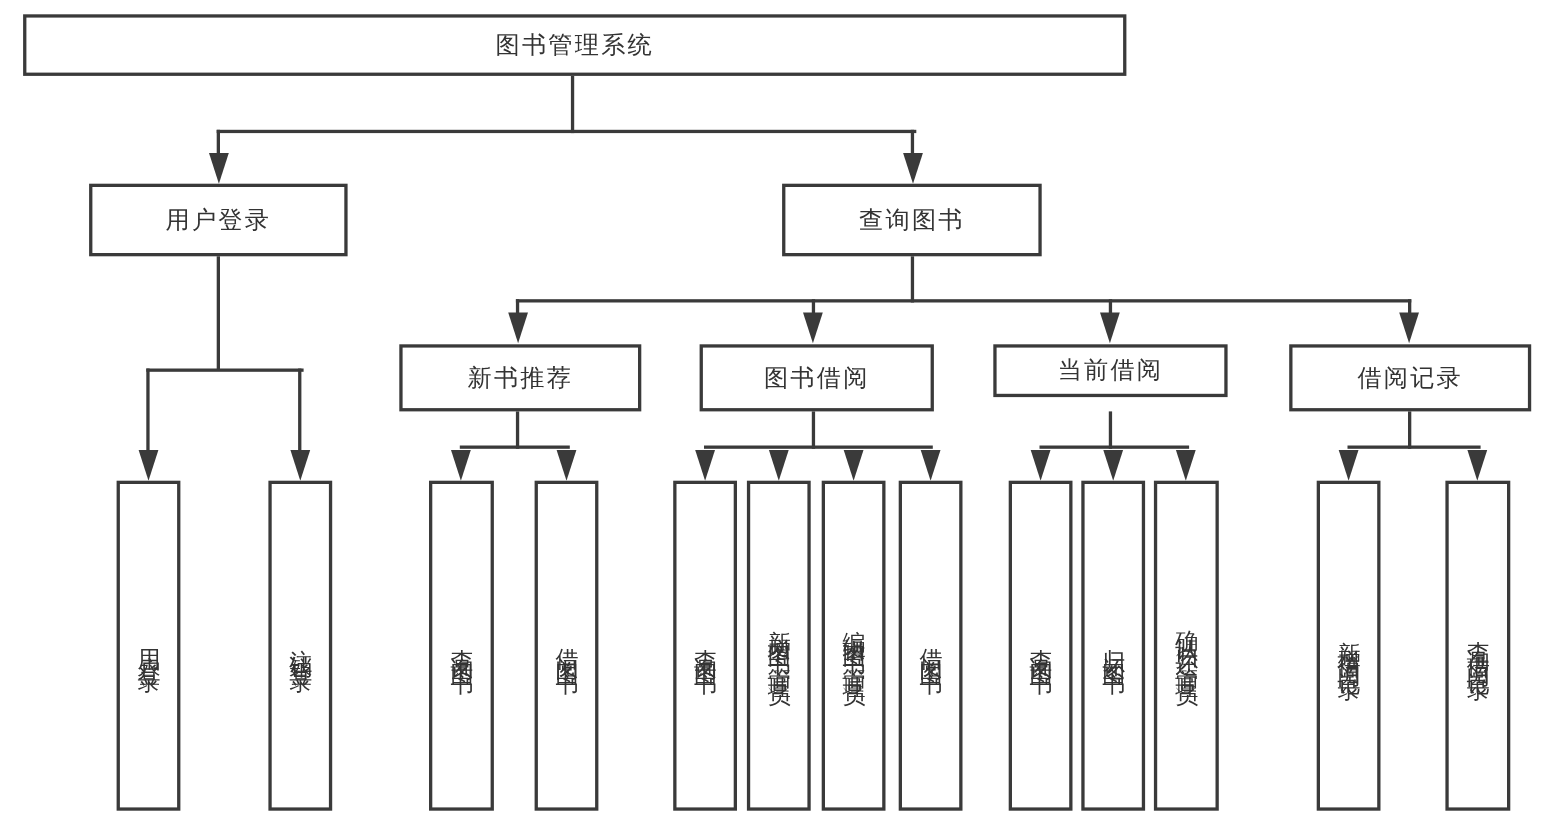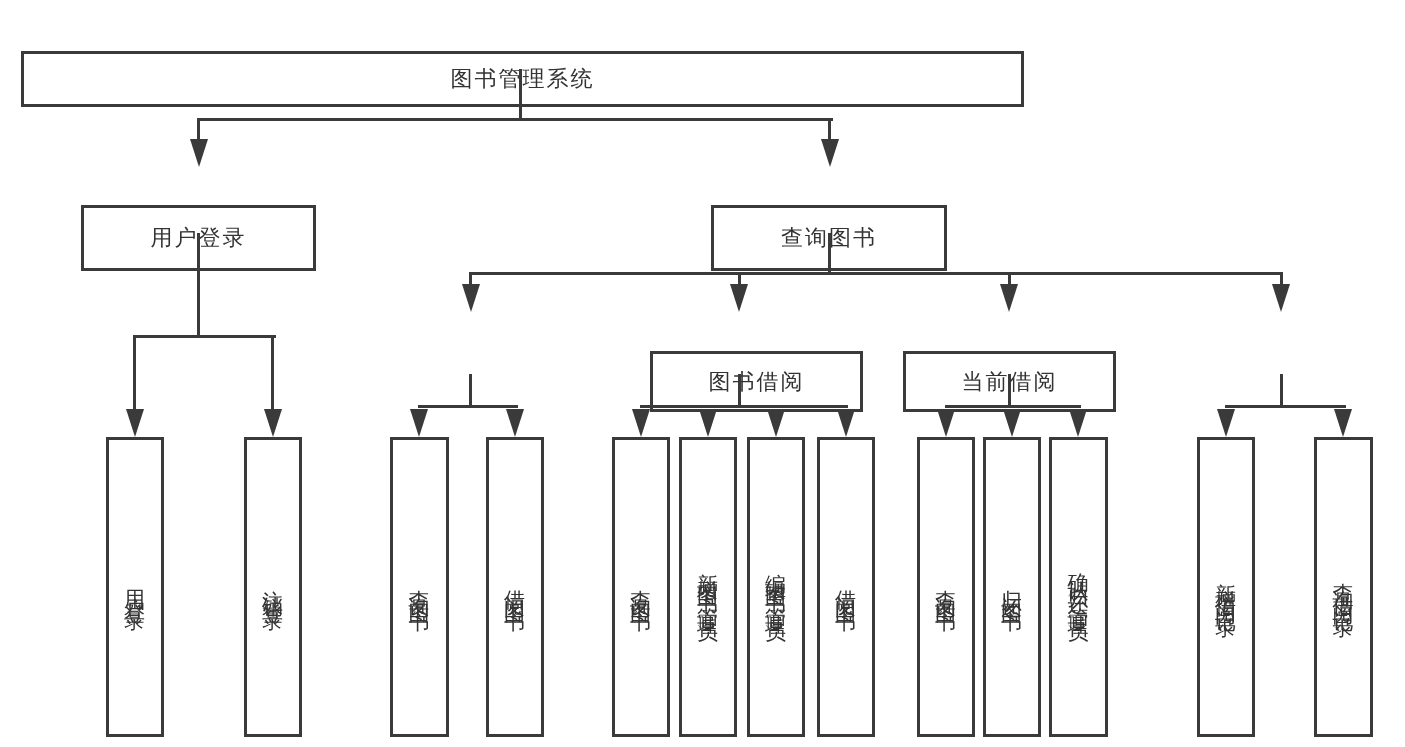--- a/index.html
+++ b/index.html
@@ -18,21 +18,20 @@
     overflow:hidden;
   }
   .hbox{
     position:absolute;
     box-sizing:border-box;
     border:3px solid var(--line);
     background:#fff;
     display:flex;align-items:center;justify-content:center;
     font-size:22px;letter-spacing:2px;color:var(--text);
     white-space:nowrap;
-    margin-top:38px;
   }
   .vbox{
     position:absolute;
     box-sizing:border-box;
     border:3px solid var(--line);
     background:#fff;
     top:437px;height:300px;
     display:flex;align-items:center;justify-content:center;
   }
   .vbox span{
@@ -94,25 +93,31 @@
   <div class="line" style="left:469px;top:272px;width:814px;height:3px;"></div>
   <div class="line" style="left:469px;top:272px;width:3px;height:14px;"></div>
   <div class="arrow" style="left:462px;top:284px;"></div>
   <div class="line" style="left:738px;top:272px;width:3px;height:14px;"></div>
   <div class="arrow" style="left:730px;top:284px;"></div>
   <div class="line" style="left:1008px;top:272px;width:3px;height:14px;"></div>
   <div class="arrow" style="left:1000px;top:284px;"></div>
   <div class="line" style="left:1280px;top:272px;width:3px;height:14px;"></div>
   <div class="arrow" style="left:1272px;top:284px;"></div>
 
-  <div class="hbox" style="left:650px;top:313px;width:213px;height:61px;">
+  <div class="hbox" style="left:363px;top:313px;width:220px;height:61px;">
+    <span>新书推荐</span>
+  </div>
+  <div class="hbox" style="left:636px;top:313px;width:213px;height:61px;">
     <span>图书借阅</span>
   </div>
-  <div class="hbox" style="left:903px;top:313px;width:213px;height:61px;">
+  <div class="hbox" style="left:903px;top:313px;width:213px;height:48px;">
     <span>当前借阅</span>
+  </div>
+  <div class="hbox" style="left:1172px;top:313px;width:220px;height:61px;">
+    <span>借阅记录</span>
   </div>
 
   <div class="line" style="left:469px;top:374px;width:3px;height:34px;"></div>
   <div class="line" style="left:418px;top:405px;width:100px;height:3px;"></div>
   <div class="arrow" style="left:410px;top:409px;"></div>
   <div class="arrow" style="left:506px;top:409px;"></div>
 
   <div class="line" style="left:738px;top:374px;width:3px;height:34px;"></div>
   <div class="line" style="left:640px;top:405px;width:208px;height:3px;"></div>
   <div class="arrow" style="left:632px;top:409px;"></div>

